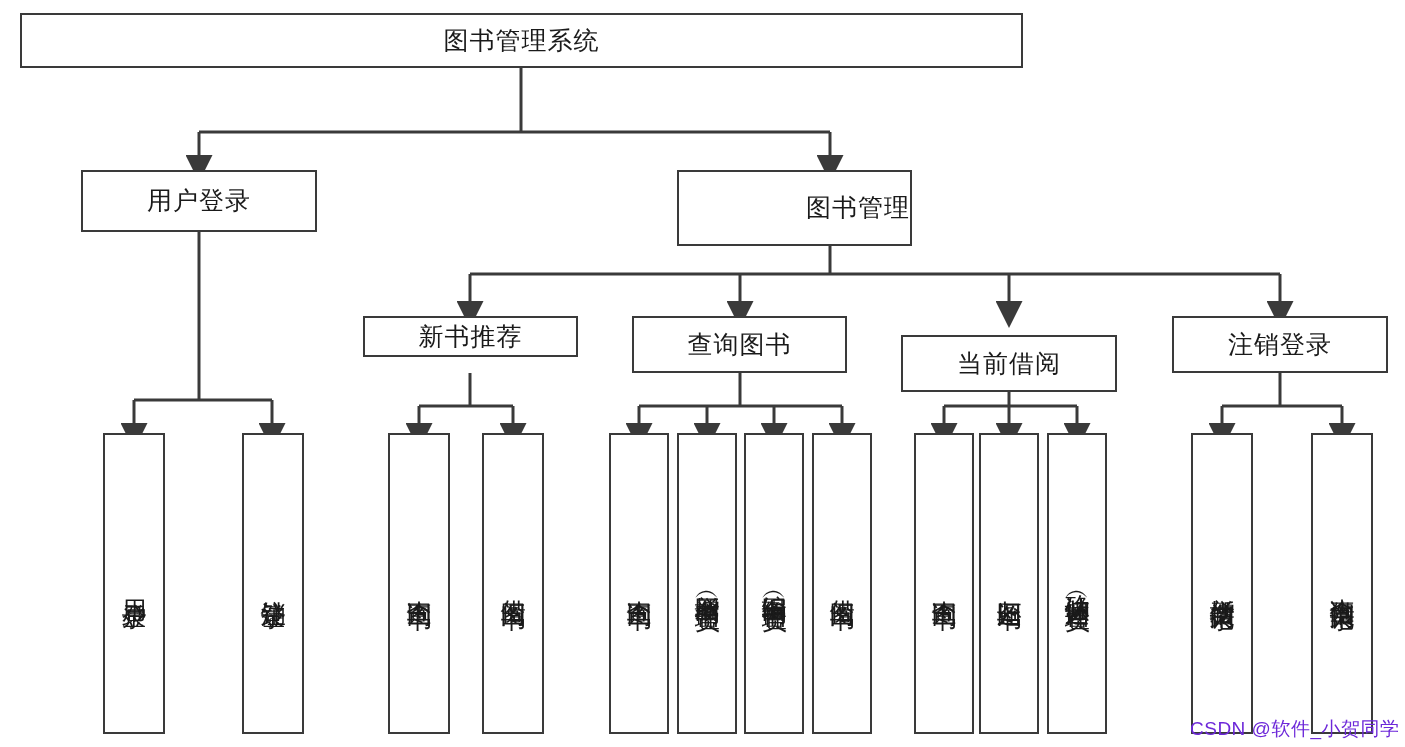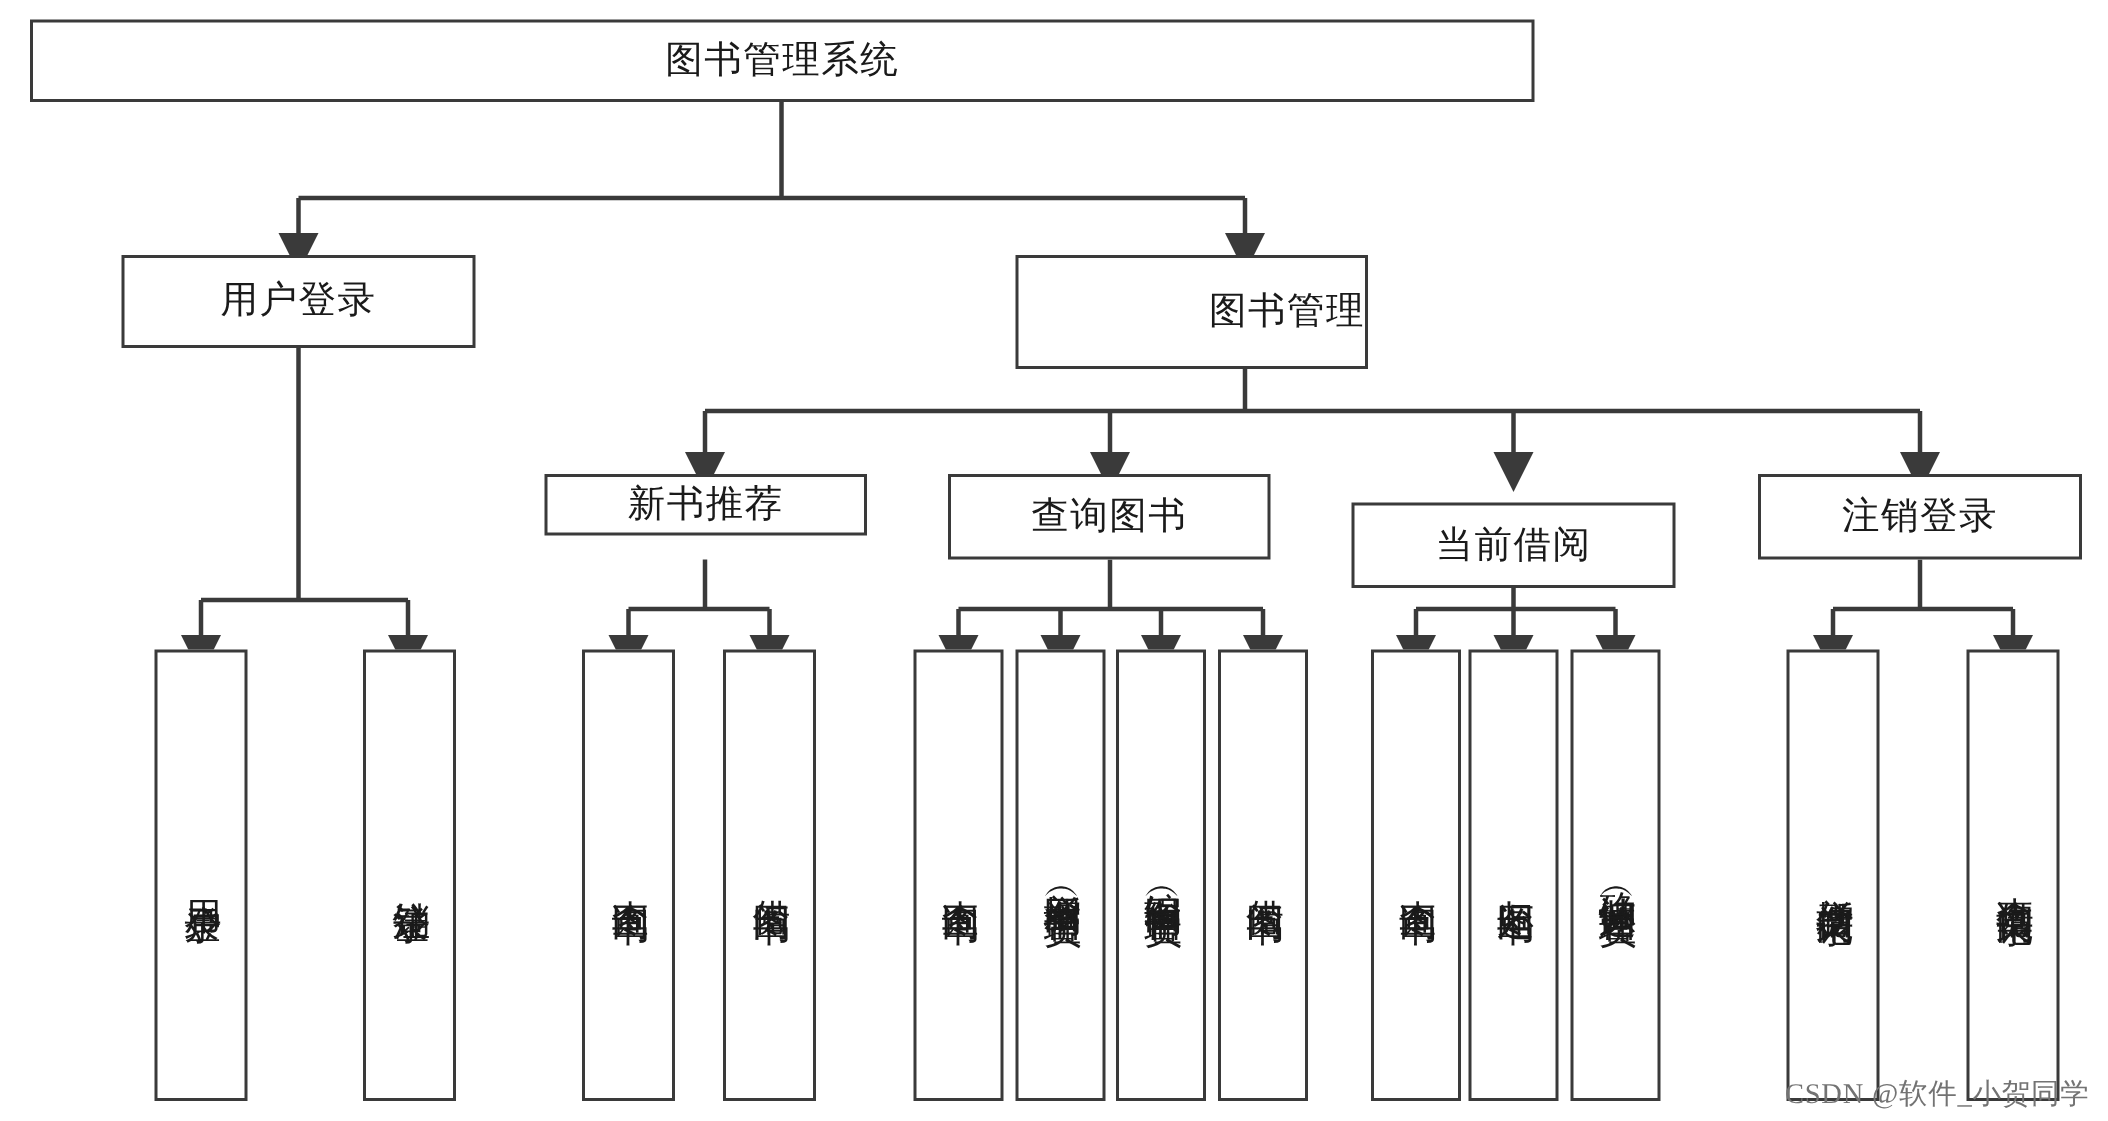--- a/index.html
+++ b/index.html
@@ -51,24 +51,23 @@
   }
   .node.leaf .vtext {
     writing-mode: vertical-rl;
     text-orientation: upright;
     white-space: nowrap;
     display: block;
   }
   .watermark {
     position: absolute;
     font-size: 19px;
-    color: #737373;
+    color: #6d28d9;
     white-space: nowrap;
     letter-spacing: 0.5px;
-    font-family: Liberation Serif, serif;
   }
 </style>
 </head>
 <body>
 
 <div id="canvas">
 
   <svg class="edges" viewBox="0 0 1405 747">
     <defs>
       <marker id="arrow" markerWidth="9" markerHeight="9" refX="1" refY="4.5" orient="auto" markerUnits="strokeWidth">

